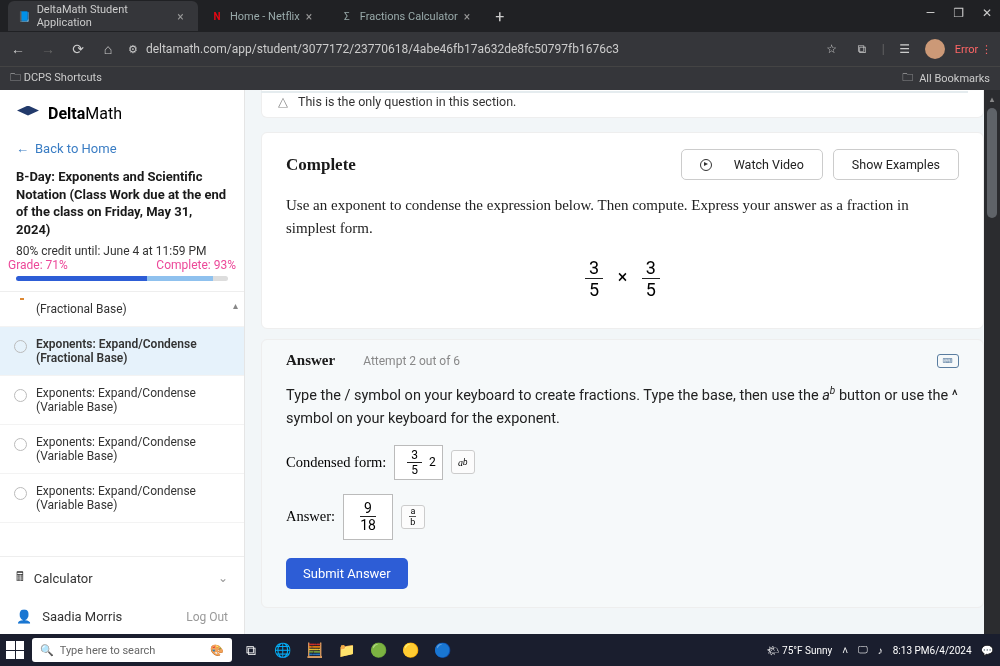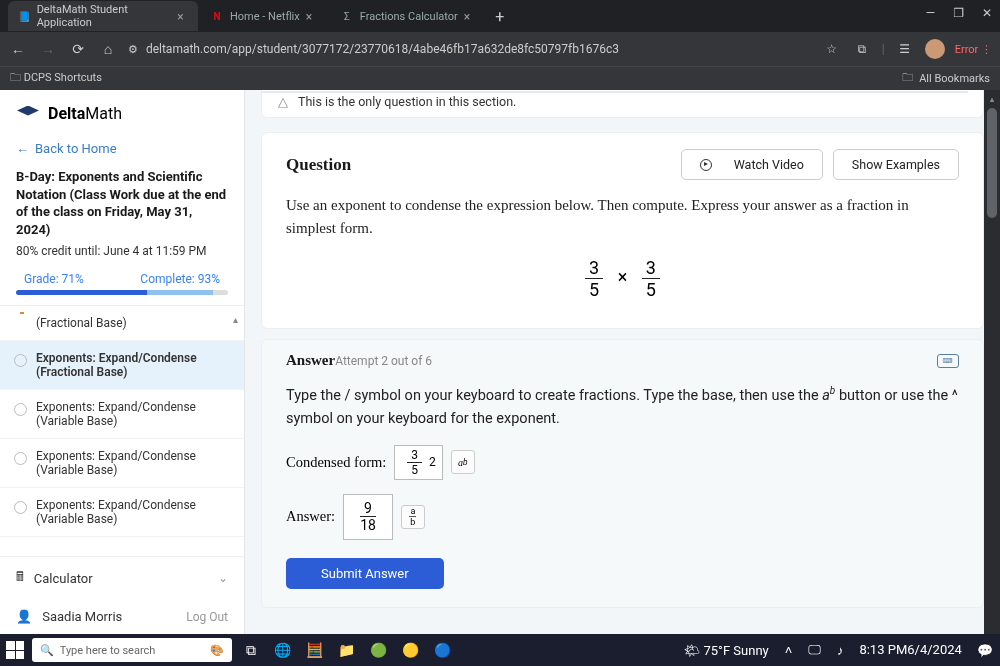--- a/index.html
+++ b/index.html
@@ -25,21 +25,21 @@
 .sidebar{width:245px;background:#fff;border-right:1px solid #e5e5e5;display:flex;flex-direction:column;overflow:hidden}
 .logo-row{padding:14px 16px;display:flex;align-items:center;gap:8px}
 .logo-mark{width:24px;height:16px;display:flex;flex-direction:column;align-items:center}
 .cap{width:22px;height:10px;background:#223a6b;clip-path:polygon(50% 0,100% 50%,50% 100%,0 50%)}
 .logo-text{font-size:16px;font-weight:400}
 .logo-text b{font-weight:700}
 .back-link{padding:4px 16px 12px;font-size:13px;color:#3a7dc4;display:flex;align-items:center;gap:6px;cursor:pointer}
 .assignment{padding:0 16px}
 .assignment-title{font-size:13px;font-weight:700;line-height:1.35;color:#1a1a1a}
 .credit-line{font-size:12px;color:#333;margin-top:6px}
-.stats-row{display:flex;justify-content:space-between;font-size:12px;color:#3b82f6;margin-top:14px;padding:0 24px}
+.stats-row{display:flex;justify-content:space-between;font-size:12px;color:#ec4899;padding:0 8px}
 .progress-bar{height:5px;margin:4px 16px 10px;border-radius:3px;overflow:hidden;display:flex}
 .progress-bar .seg{height:100%}
 .problem-list{flex:1;overflow-y:auto;border-top:1px solid #eee;position:relative}
 .problem-item{padding:10px 16px 10px 36px;font-size:12px;color:#333;position:relative;border-bottom:1px solid #f3f3f3;cursor:pointer}
 .problem-item.hint-dots::before{content:"";position:absolute;left:20px;top:6px;width:4px;height:4px;border-top:2px dotted #d83}
 .problem-item.current{background:#e6f2fb;font-weight:600}
 .problem-item .radio{position:absolute;left:14px;top:13px;width:13px;height:13px;border:1.5px solid #bbb;border-radius:50%}
 .list-scroll-up{position:absolute;right:6px;top:8px;font-size:10px;color:#888}
 .body-scrollbar{position:absolute;right:0;top:90px;width:16px;height:calc(100% - 90px - 32px);background:#2b2c2f;display:flex;flex-direction:column;align-items:center;padding-top:4px}
 .body-scrollbar .thumb{width:10px;height:110px;background:#5f6368;border-radius:5px;margin-top:4px}
@@ -59,43 +59,43 @@
 .q-btn{border:1px solid #ccc;background:#fff;border-radius:5px;padding:7px 18px;font-size:12.5px;color:#222;cursor:pointer;display:flex;align-items:center;gap:22px}
 .play-icon{width:12px;height:12px;border:1.5px solid #333;border-radius:50%;position:relative}
 .play-icon::after{content:"";position:absolute;left:3px;top:2px;border-left:4px solid #333;border-top:2.5px solid transparent;border-bottom:2.5px solid transparent}
 .q-body{font-family:Georgia,serif;font-size:15px;color:#222;line-height:1.5}
 .math-expr{text-align:center;margin:18px 0 8px;font-family:Georgia,serif;font-size:18px}
 .frac{display:inline-flex;flex-direction:column;align-items:center;vertical-align:middle;margin:0 6px}
 .frac .num{border-bottom:1.2px solid #222;padding:0 4px}
 .frac .den{padding:0 4px}
 .mult{margin:0 4px}
 .answer-card{background:#f6f9fa;margin:0 16px;border:1px solid #eee;border-radius:6px;padding:12px 24px 18px;position:relative}
-.answer-top{display:flex;align-items:center;gap:0}
+.answer-top{display:flex;align-items:center;gap:28px}
 .answer-title{font-family:Georgia,serif;font-size:15px;font-weight:700;color:#1a1a1a}
 .attempt{font-size:12px;color:#888}
 .kbd-icon{margin-left:auto;width:22px;height:14px;border:1.5px solid #5a7da0;border-radius:3px;display:flex;align-items:center;justify-content:center;font-size:7px;color:#5a7da0;letter-spacing:1px}
 .answer-hint{font-family:Georgia,serif;font-size:14.5px;color:#222;line-height:1.55;margin-top:14px}
 .ab-sup{font-style:italic;position:relative}
 .ab-sup sup{font-size:10px}
 .input-row{display:flex;align-items:center;gap:8px;margin-top:14px}
 .input-label{font-family:Georgia,serif;font-size:14.5px}
 .math-box{border:1px solid #bbb;background:#fff;min-width:36px;min-height:32px;padding:2px 6px;display:flex;align-items:center;justify-content:center;font-family:Georgia,serif;font-size:14px}
 .math-box.big{min-height:46px}
 .helper-btn{border:1px solid #ccc;background:#fcfcfc;border-radius:3px;width:24px;height:24px;font-size:10px;font-family:Georgia,serif;font-style:italic;display:flex;align-items:center;justify-content:center;cursor:pointer}
 .helper-btn .frac-mini{display:flex;flex-direction:column;align-items:center;font-style:normal;font-size:9px}
 .helper-btn .frac-mini .t{border-bottom:1px solid #555;padding:0 1px}
-.submit-btn{margin-top:18px;background:#2d5dd6;color:#fff;border:none;border-radius:5px;padding:8px 35px;font-size:13px;cursor:pointer}
+.submit-btn{margin-top:18px;background:#2d5dd6;color:#fff;border:none;border-radius:5px;padding:8px 17px;font-size:13px;cursor:pointer}
 .sf{font-size:12px}
 .taskbar{position:absolute;bottom:0;left:0;right:0;height:32px;background:#1a1e2e;display:flex;align-items:center;padding:0 6px;gap:8px}
 .start{width:18px;height:18px;display:grid;grid-template:1fr 1fr/1fr 1fr;gap:1px}
 .start div{background:#fff}
 .search-box{background:#fff;border-radius:3px;height:24px;width:200px;display:flex;align-items:center;padding:0 8px;gap:6px;font-size:11px;color:#666}
 .tb-icons{display:flex;align-items:center;gap:10px}
 .tb-icon{width:22px;height:22px;display:flex;align-items:center;justify-content:center;font-size:14px}
-.tb-right{margin-left:auto;display:flex;align-items:center;gap:16px;color:#fff;font-size:13px}
+.tb-right{margin-left:auto;display:flex;align-items:center;gap:10px;color:#fff;font-size:10px}
 .time-stack{display:flex;flex-direction:row;align-items:flex-end;line-height:1.1}
 </style>
 </head>
 <body>
 
 <div class="tab-bar">
   <div class="tab">
     <span class="tab-icon">📘</span>
     <span>DeltaMath Student Application</span>
     <span class="tab-close">×</span>
@@ -206,21 +206,21 @@
 
   <div class="main">
     <div class="banner">
       <div class="line"></div>
       <span class="tri">△</span>
       <span>This is the only question in this section.</span>
     </div>
 
     <div class="question-card">
       <div class="q-top">
-        <span class="q-title">Question</span>
+        <span class="q-title">Complete</span>
         <div class="q-buttons">
           <button class="q-btn">
             <span class="play-icon"></span>
             <span>Watch Video</span>
           </button>
           <button class="q-btn">
             <span>Show Examples</span>
           </button>
         </div>
       </div>

